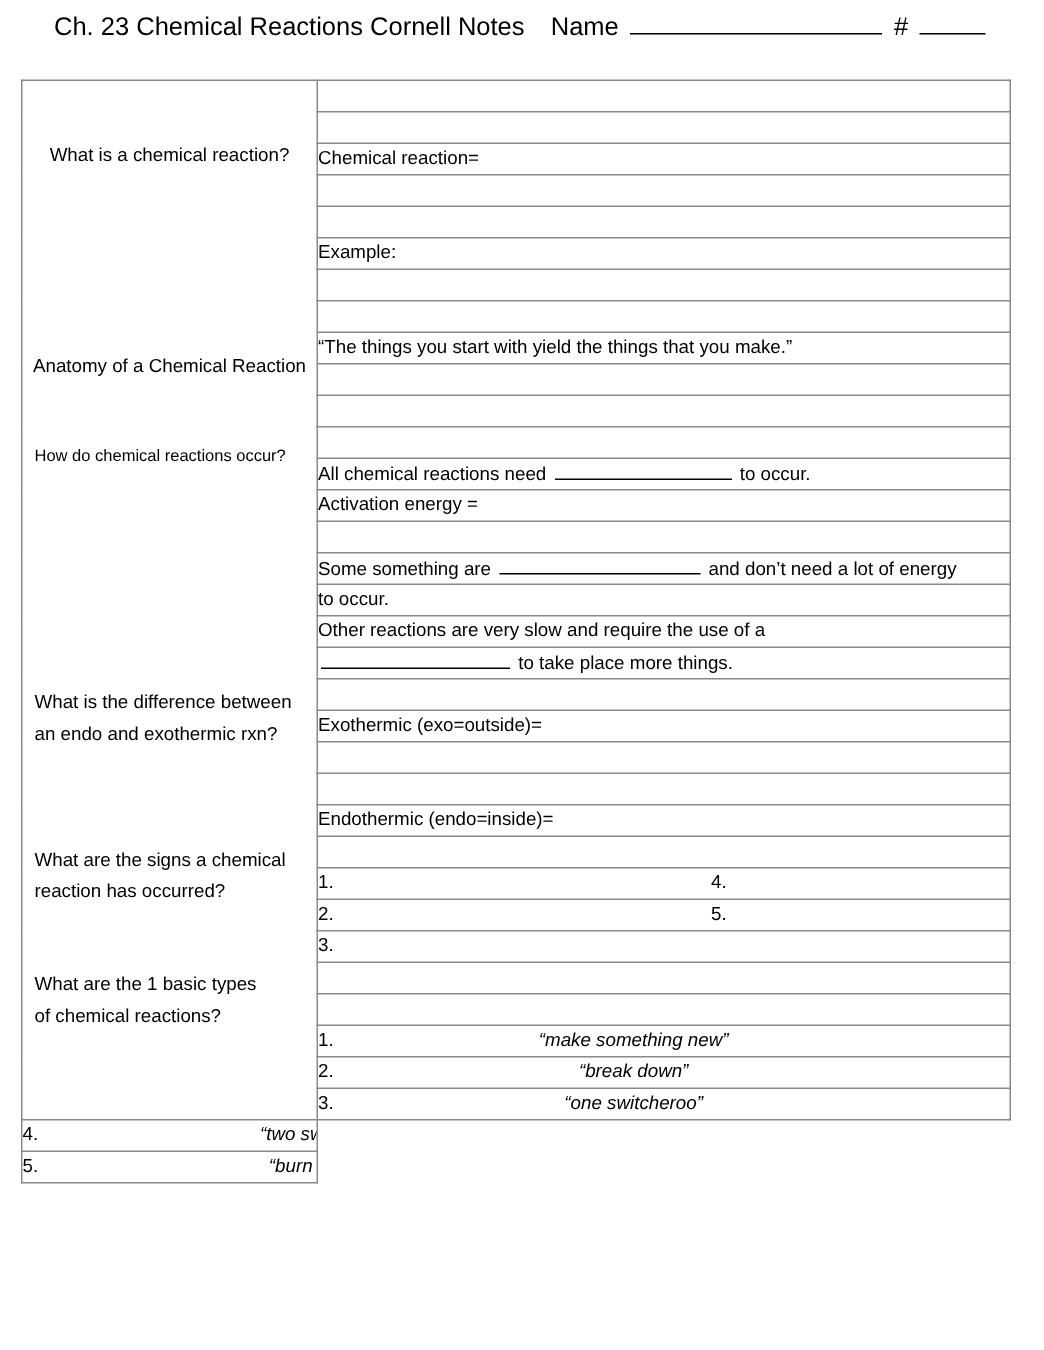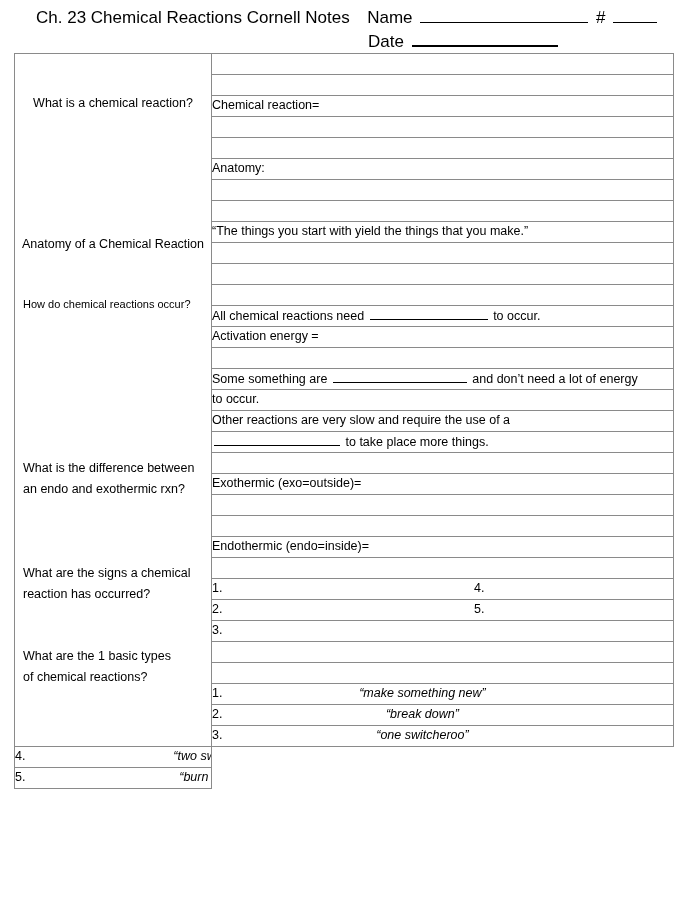--- a/index.html
+++ b/index.html
@@ -120,24 +120,20 @@
 <body>
 
 <div class="header">
   <div class="header-line1">
     <span>Ch. 23 Chemical Reactions Cornell Notes</span>
     <span style="display:inline-block;width:8px"></span>
     <span>Name</span>
     <span class="blank-line bl-name"></span>
     <span>#</span>
     <span class="blank-line bl-num"></span>
-  </div>
-  <div class="header-line2">
-    <span>Date</span>
-    <span class="blank-line bl-date"></span>
   </div>
 </div>
 
 <div class="sheet">
 <table class="cornell">
   <tbody>
         <tr>
     <td class="cue" rowspan="33">
       <div class="cue-inner">
         <div class="cue-label cue-center" style="top:39px">What is a chemical reaction?</div>
@@ -159,21 +155,21 @@
   <tr>
           <td class="note">Chemical reaction=</td>
         </tr>
   <tr>
           <td class="note empty"></td>
         </tr>
   <tr>
           <td class="note empty"></td>
         </tr>
   <tr>
-          <td class="note">Anatomy:</td>
+          <td class="note">Example:</td>
         </tr>
   <tr>
           <td class="note empty"></td>
         </tr>
   <tr>
           <td class="note empty"></td>
         </tr>
   <tr>
           <td class="note">“The things you start with yield the things that you make.”</td>
         </tr>

